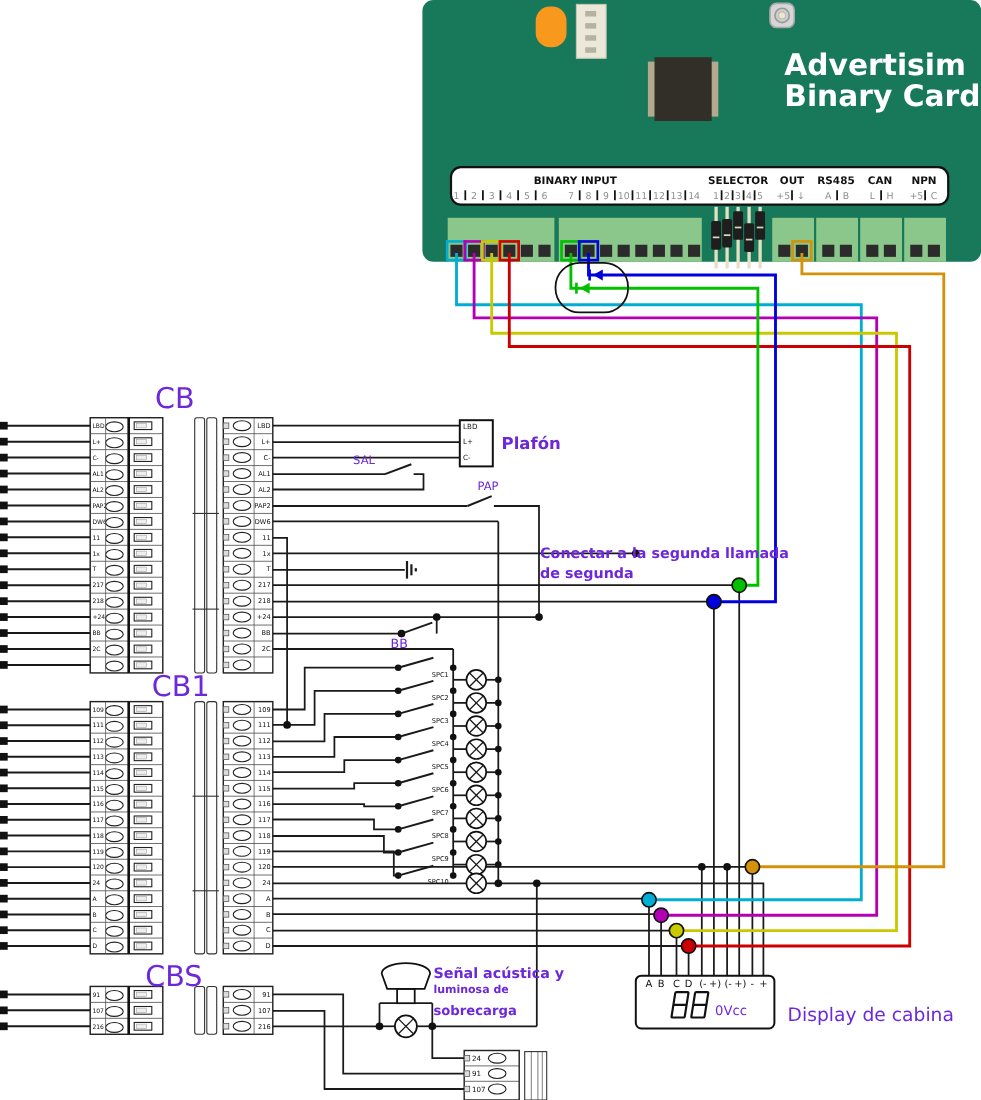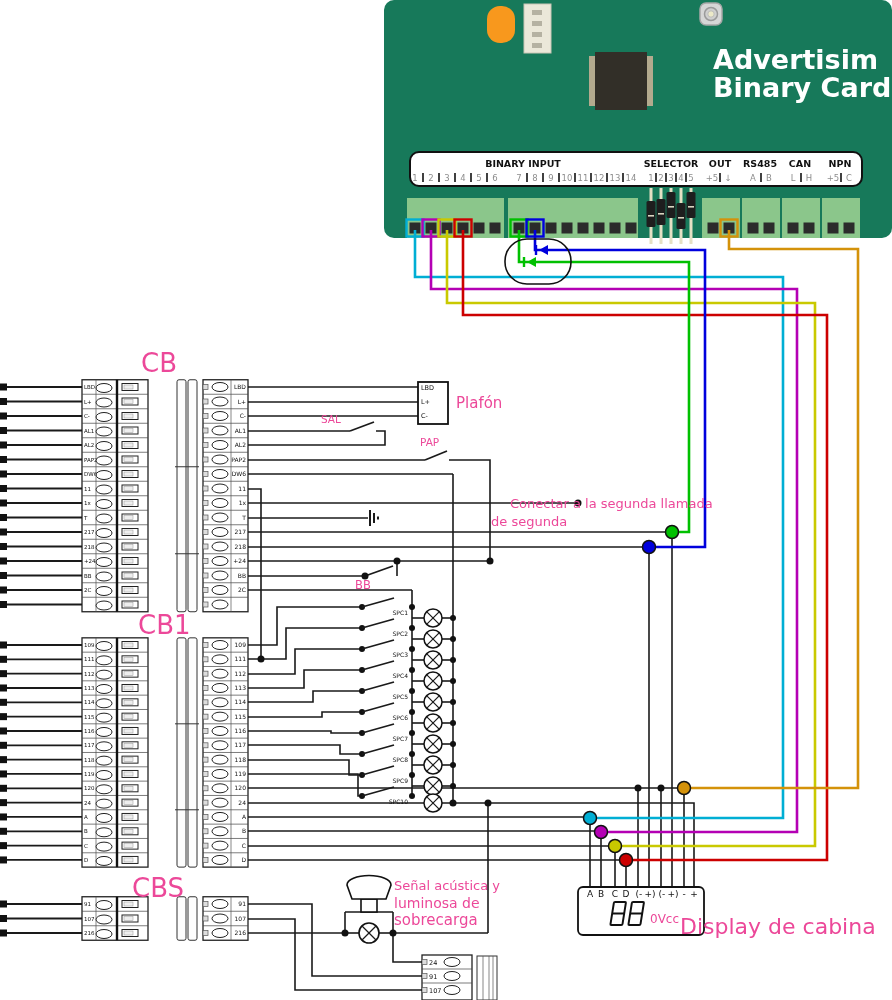--- a/index.html
+++ b/index.html
@@ -1,20 +1,20 @@
 <!DOCTYPE html>
 <html><head>
 <meta charset="utf-8">
 <style>
   html,body{margin:0;padding:0;background:#fff}
   body{width:892px;height:1000px;position:relative;font-family:"DejaVu Sans",sans-serif;overflow:hidden}
-  .t{position:absolute;color:#ec4899;white-space:nowrap;line-height:1.05}
+  .t{position:absolute;color:#6d28d9;white-space:nowrap;line-height:1.05}
   .title{color:#fff;font-weight:bold;font-size:27px}
   .big{font-size:26px}
-  .bold{font-weight:normal}
+  .bold{font-weight:bold}
   svg text{font-family:"DejaVu Sans",sans-serif}
   #diagram{position:absolute;left:0;top:0}
 </style>
 </head>
 <body>
 
 <svg id="diagram" width="892" height="1000" viewBox="0 0 892 1000">
   <g>
     <rect x="384" y="0" width="508" height="238" rx="10" fill="#17795a"></rect>
     <rect x="487" y="6" width="28" height="37" rx="13" fill="#f8981d"></rect>
@@ -780,21 +780,21 @@
     </g>
 </svg>
 
 <div class="t title" style="left:713px;top:46px">Advertisim</div>
 <div class="t title" style="left:713px;top:74px">Binary Card</div>
 <div class="t big" style="left:141px;top:350px">CB</div>
 <div class="t big" style="left:138px;top:612px">CB1</div>
 <div class="t big" style="left:132px;top:875px">CBS</div>
 <div class="t bold" style="left:456px;top:396px;font-size:15px">Plafón</div>
 <div class="t" style="left:321px;top:414px;font-size:10.5px">SAL</div>
-<div class="t" style="left:420px;top:437px;font-size:10.5px">PAP</div>
+<div class="t" style="left:434px;top:437px;font-size:10.5px">PAP</div>
 <div class="t" style="left:355px;top:579px;font-size:11.5px">BB</div>
-<div class="t bold" style="left:510px;top:497px;font-size:13px">Conectar a la segunda llamada</div>
+<div class="t bold" style="left:491px;top:497px;font-size:13px">Conectar a la segunda llamada</div>
 <div class="t bold" style="left:491px;top:515px;font-size:13px">de segunda</div>
 <div class="t bold" style="left:394px;top:879px;font-size:13px">Señal acústica y</div>
-<div class="t bold" style="left:394px;top:896px;font-size:14px">luminosa de</div>
-<div class="t bold" style="left:394px;top:913px;font-size:15px">sobrecarga</div>
-<div class="t" style="left:680px;top:915px;font-size:22px">Display de cabina</div>
+<div class="t bold" style="left:394px;top:896px;font-size:10px">luminosa de</div>
+<div class="t bold" style="left:394px;top:913px;font-size:12px">sobrecarga</div>
+<div class="t" style="left:716px;top:915px;font-size:17px">Display de cabina</div>
 <div class="t" style="left:650px;top:913px;font-size:12px">0Vcc</div>
 
 </body></html>

